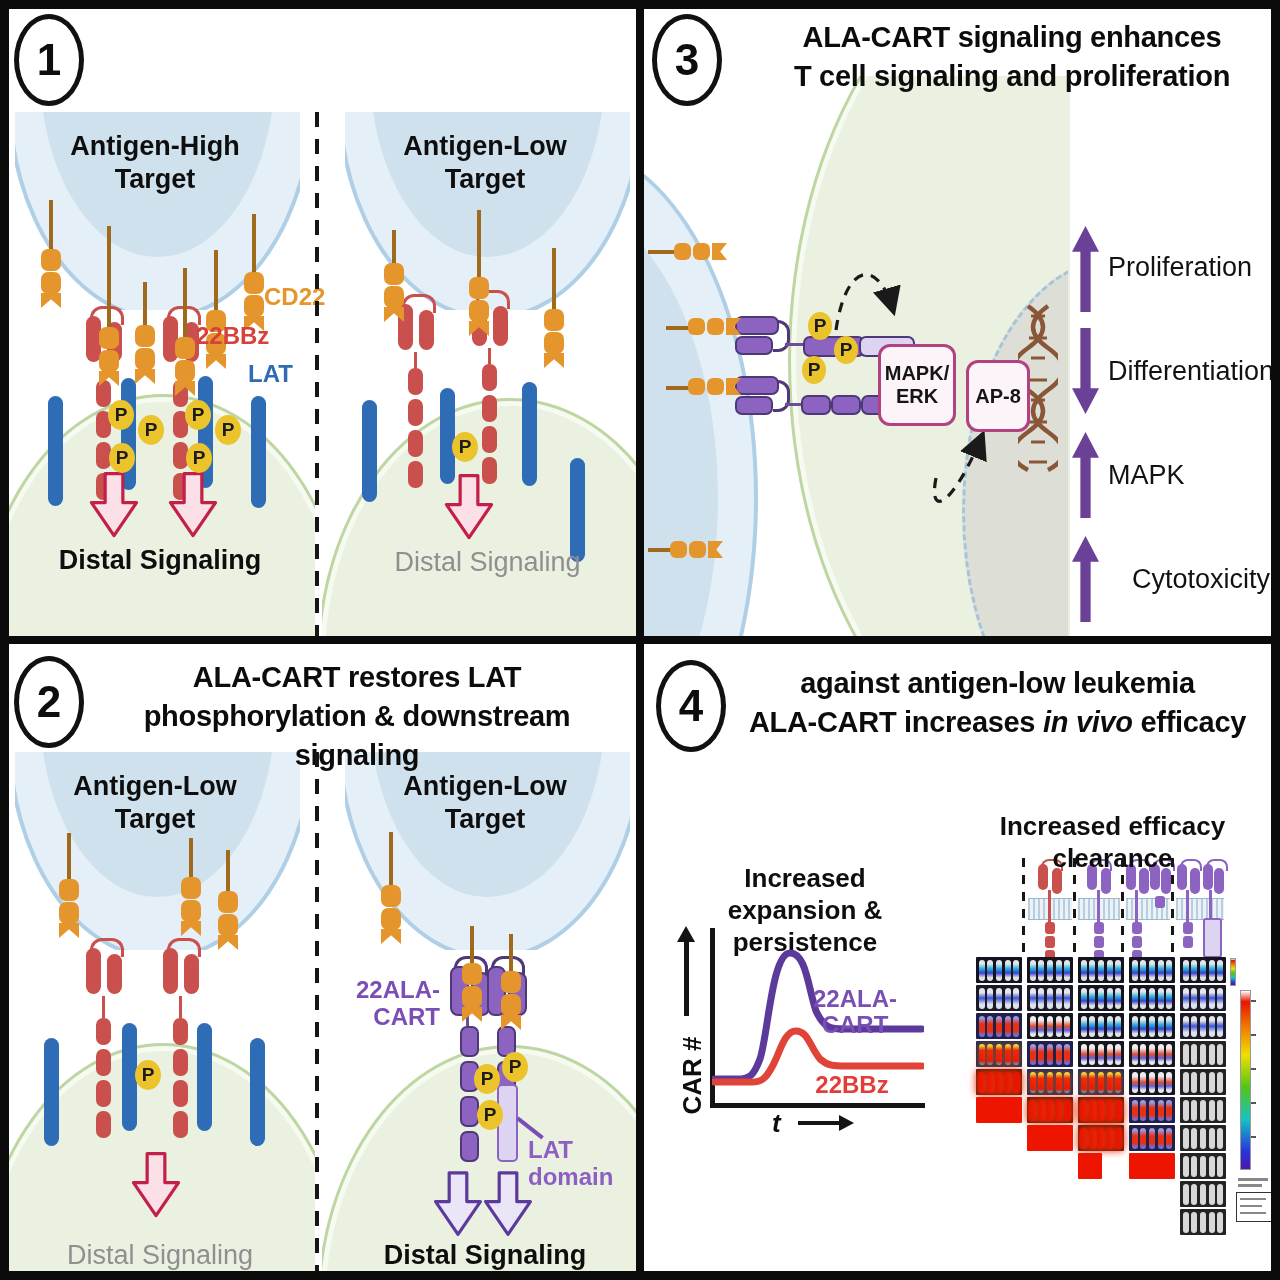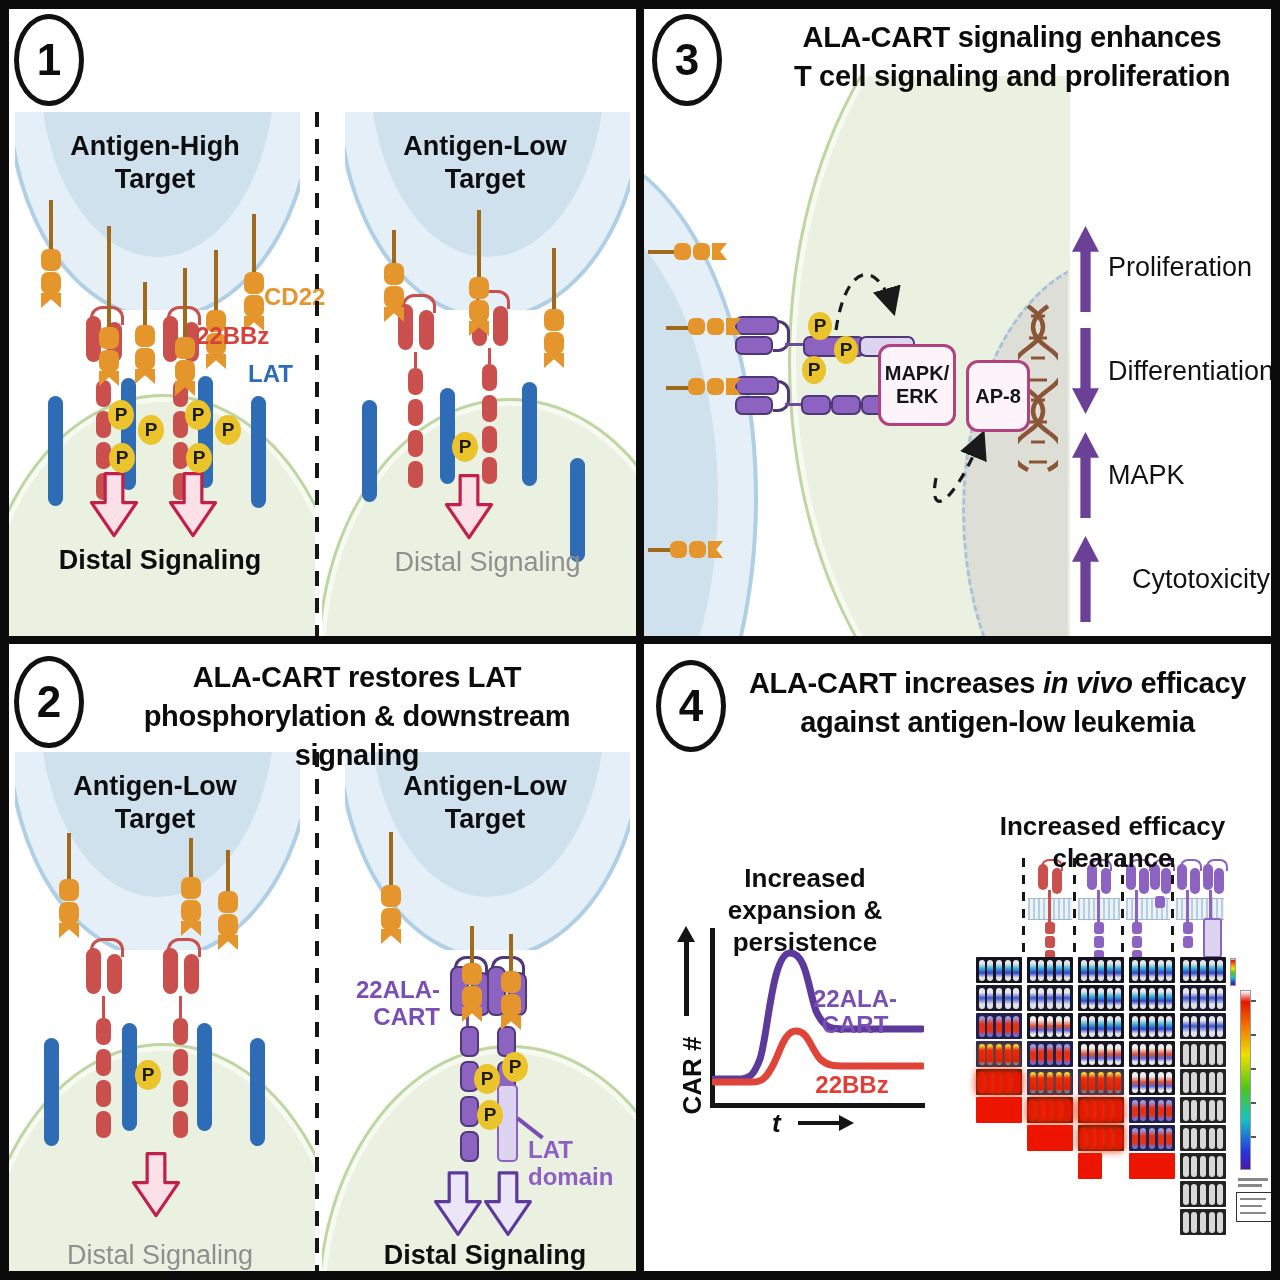--- a/index.html
+++ b/index.html
@@ -528,22 +528,22 @@
         <path d="M19 2h22v36h17L30 79 2 38h17Z"></path>
       </svg>
     <div class="distal" style="left:335px;top:600px;width:300px">Distal Signaling</div>
   </div>
 
   <div class="q" style="left:640px;top:640px">
     <div class="badge" style="left:16px;top:20px">
         <span>4</span>
       </div>
     <div class="ptitle" style="left:85px;right:10px;top:24px">
+      <div>against antigen-low leukemia</div>
       <div><span>ALA-CART increases </span><span class="it">in vivo</span><span> efficacy</span></div>
-      <div>against antigen-low leukemia</div>
     </div>
 
     <div class="clabel" style="left:20px;top:222px;width:290px;font-size:26px;line-height:32px">
       <div>Increased</div>
       <div>expansion &amp; persistence</div>
     </div>
     <div class="clabel" style="left:330px;top:170px;width:285px;font-size:26px;line-height:32px">
       <div>Increased efficacy</div>
       <div>clearance</div>
     </div>

